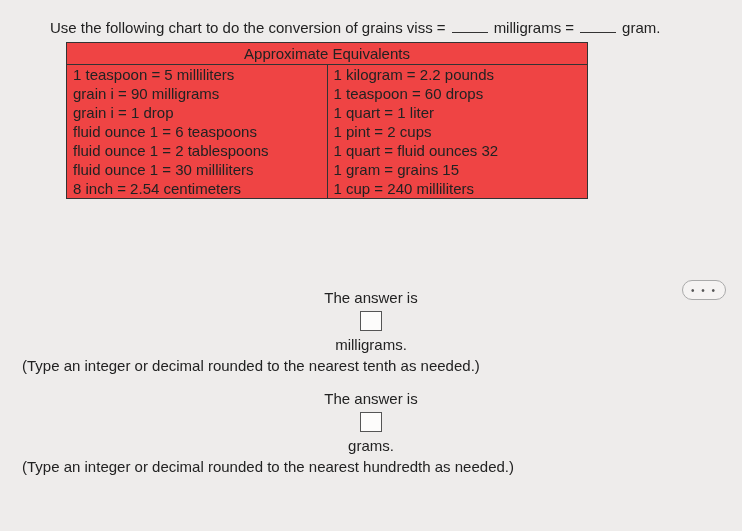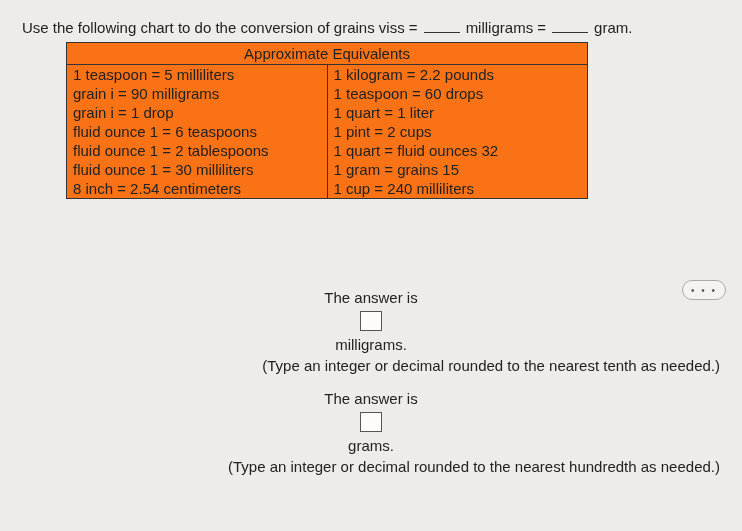--- a/index.html
+++ b/index.html
@@ -12,34 +12,35 @@
       height: 531px;
       padding: 18px 22px;
       position: relative;
     }
     .question-line {
       margin-bottom: 6px;
       display: flex;
       align-items: baseline;
       flex-wrap: wrap;
       gap: 4px;
+      margin-left: 28px;
     }
     .blank {
       display: inline-block;
       border-bottom: 1px solid #333;
       min-width: 36px;
       height: 1em;
       margin: 0 2px;
     }
     .equiv-table {
       border: 1px solid #333;
       margin-left: 44px;
       width: 522px;
       border-collapse: collapse;
-      background: #f97316;
+      background: #ef4444;
       padding-left: 18px;
     }
     .equiv-table .title-row td {
       text-align: center;
       border-bottom: 1px solid #333;
       padding: 2px 0;
       font-weight: normal;
     }
     .equiv-table td {
       border-left: 1px solid #333;
@@ -56,21 +57,20 @@
     }
     .answer-line {
       margin-bottom: 4px;
       display: flex;
       align-items: center;
       gap: 5px;
       flex-direction: column;
     }
     .hint {
       margin-bottom: 16px;
-      text-align: right;
     }
     .input-box {
       display: inline-block;
       width: 22px;
       height: 20px;
       border: 1.5px solid #555;
       background: #fdfcfb;
       vertical-align: middle;
     }
     .ellipsis-pill {

